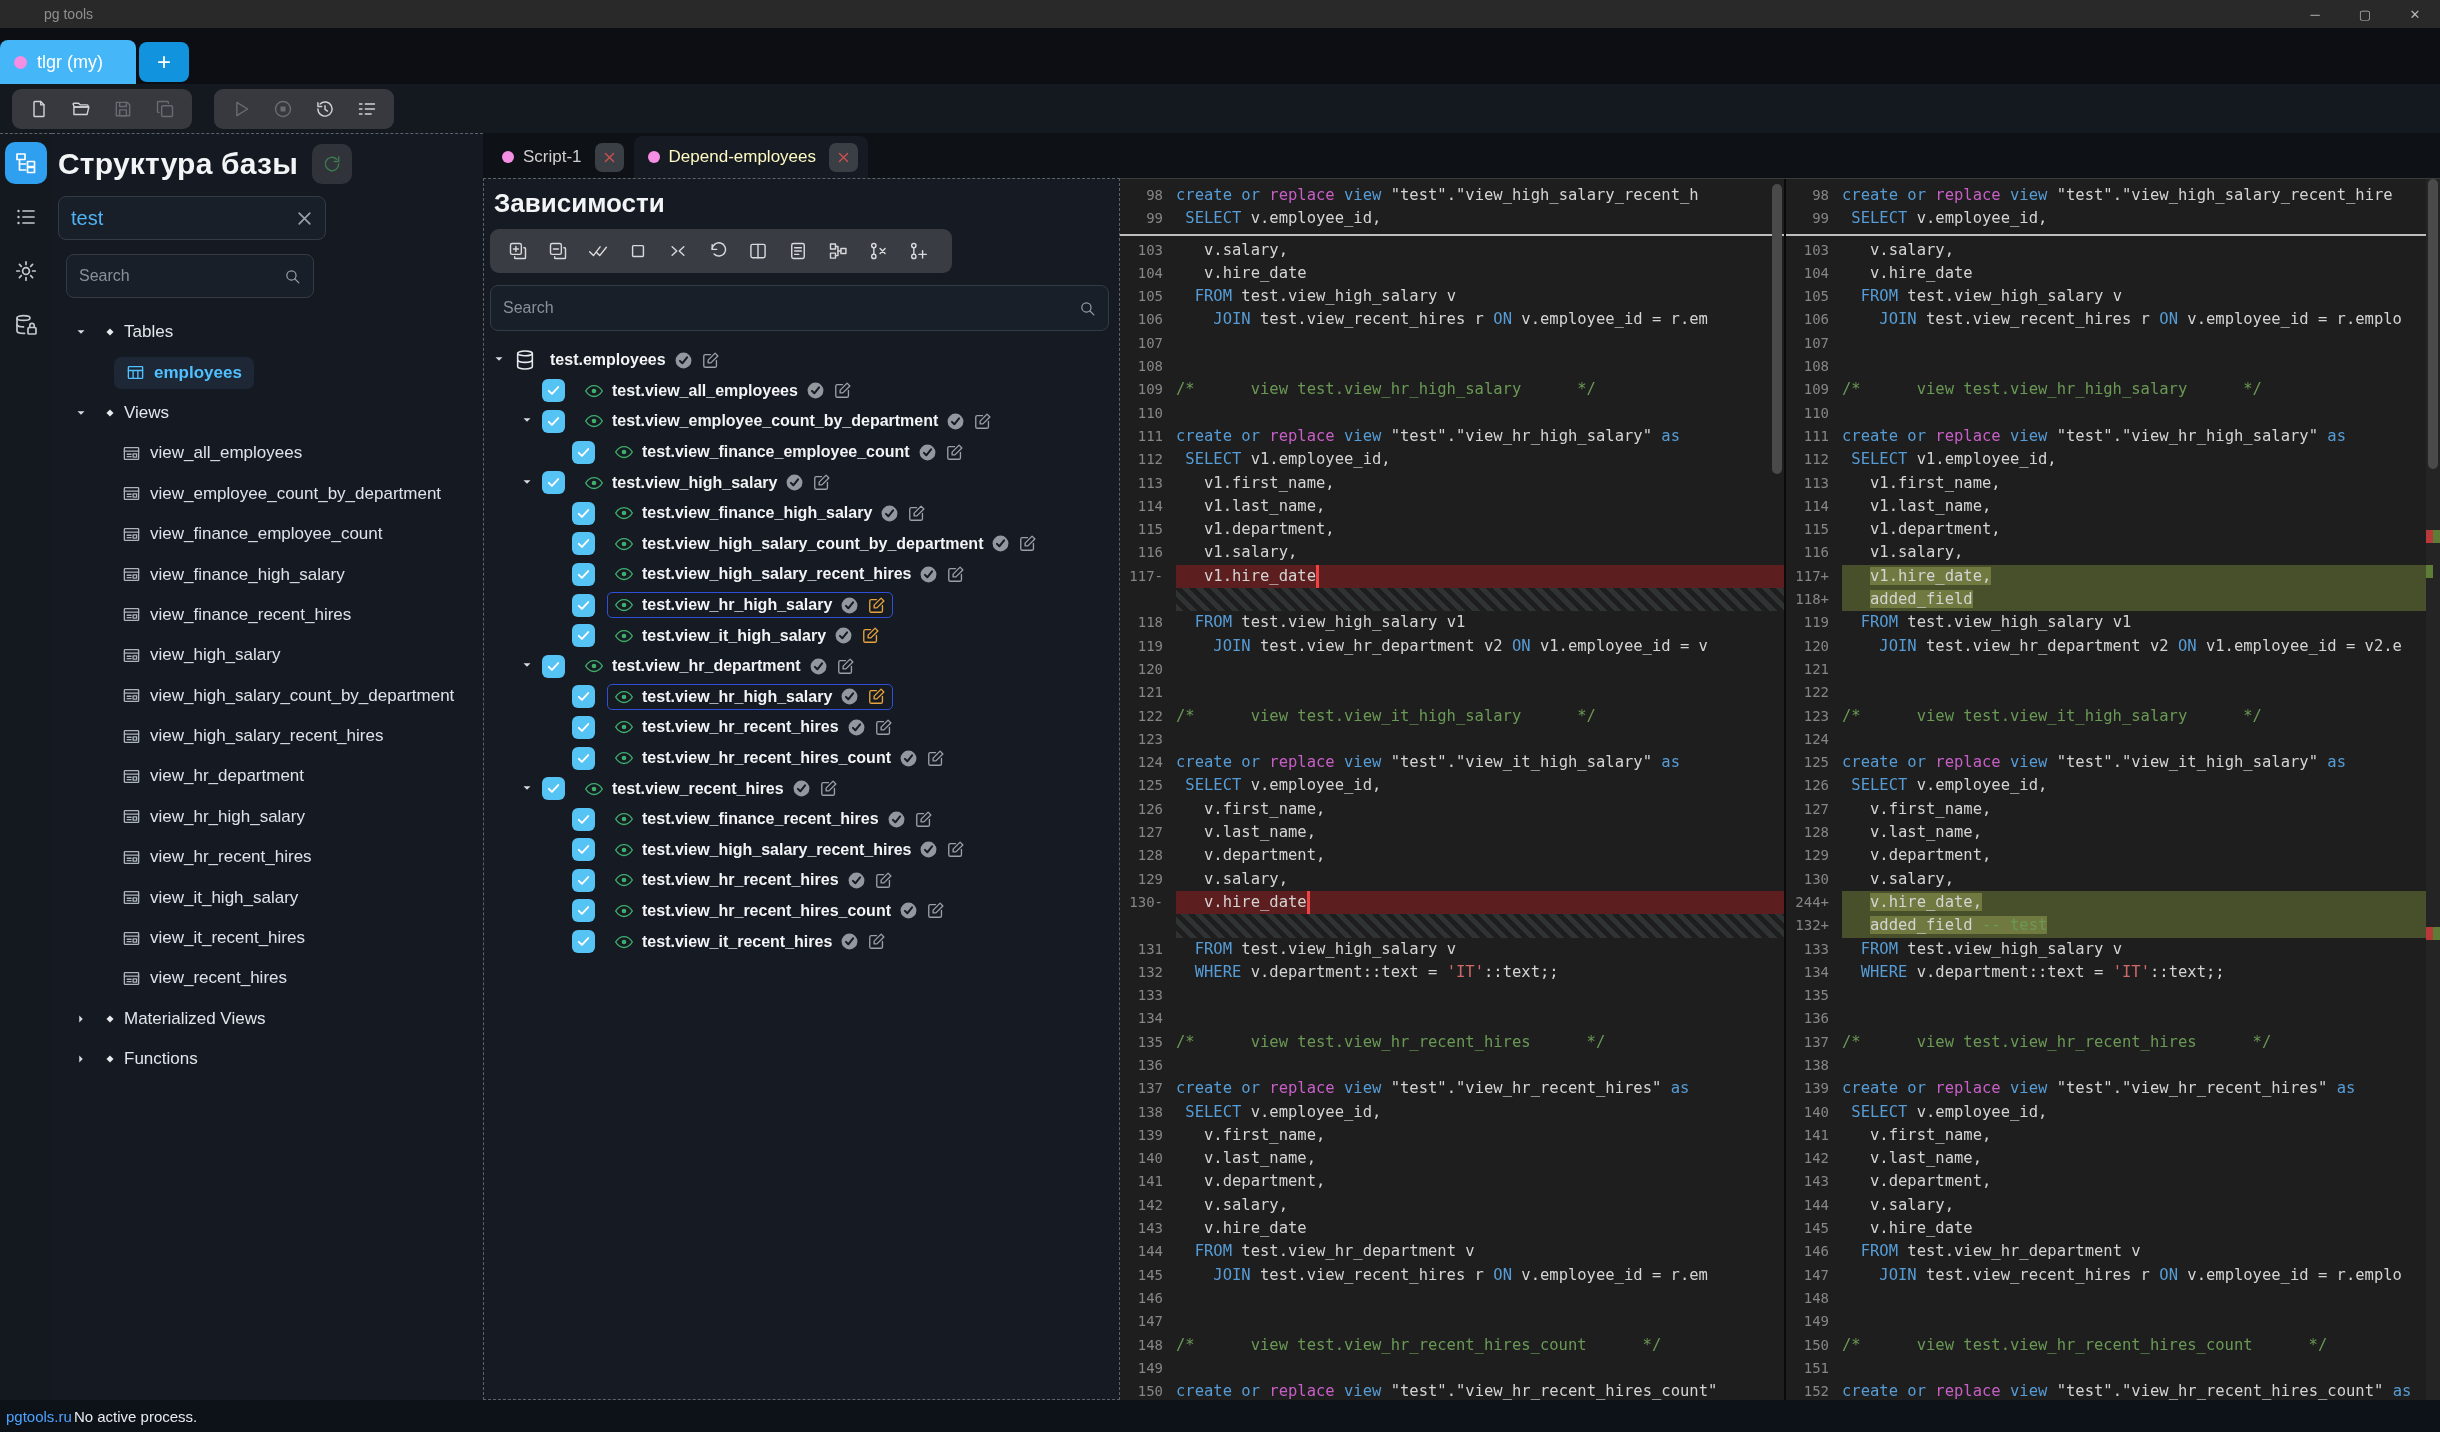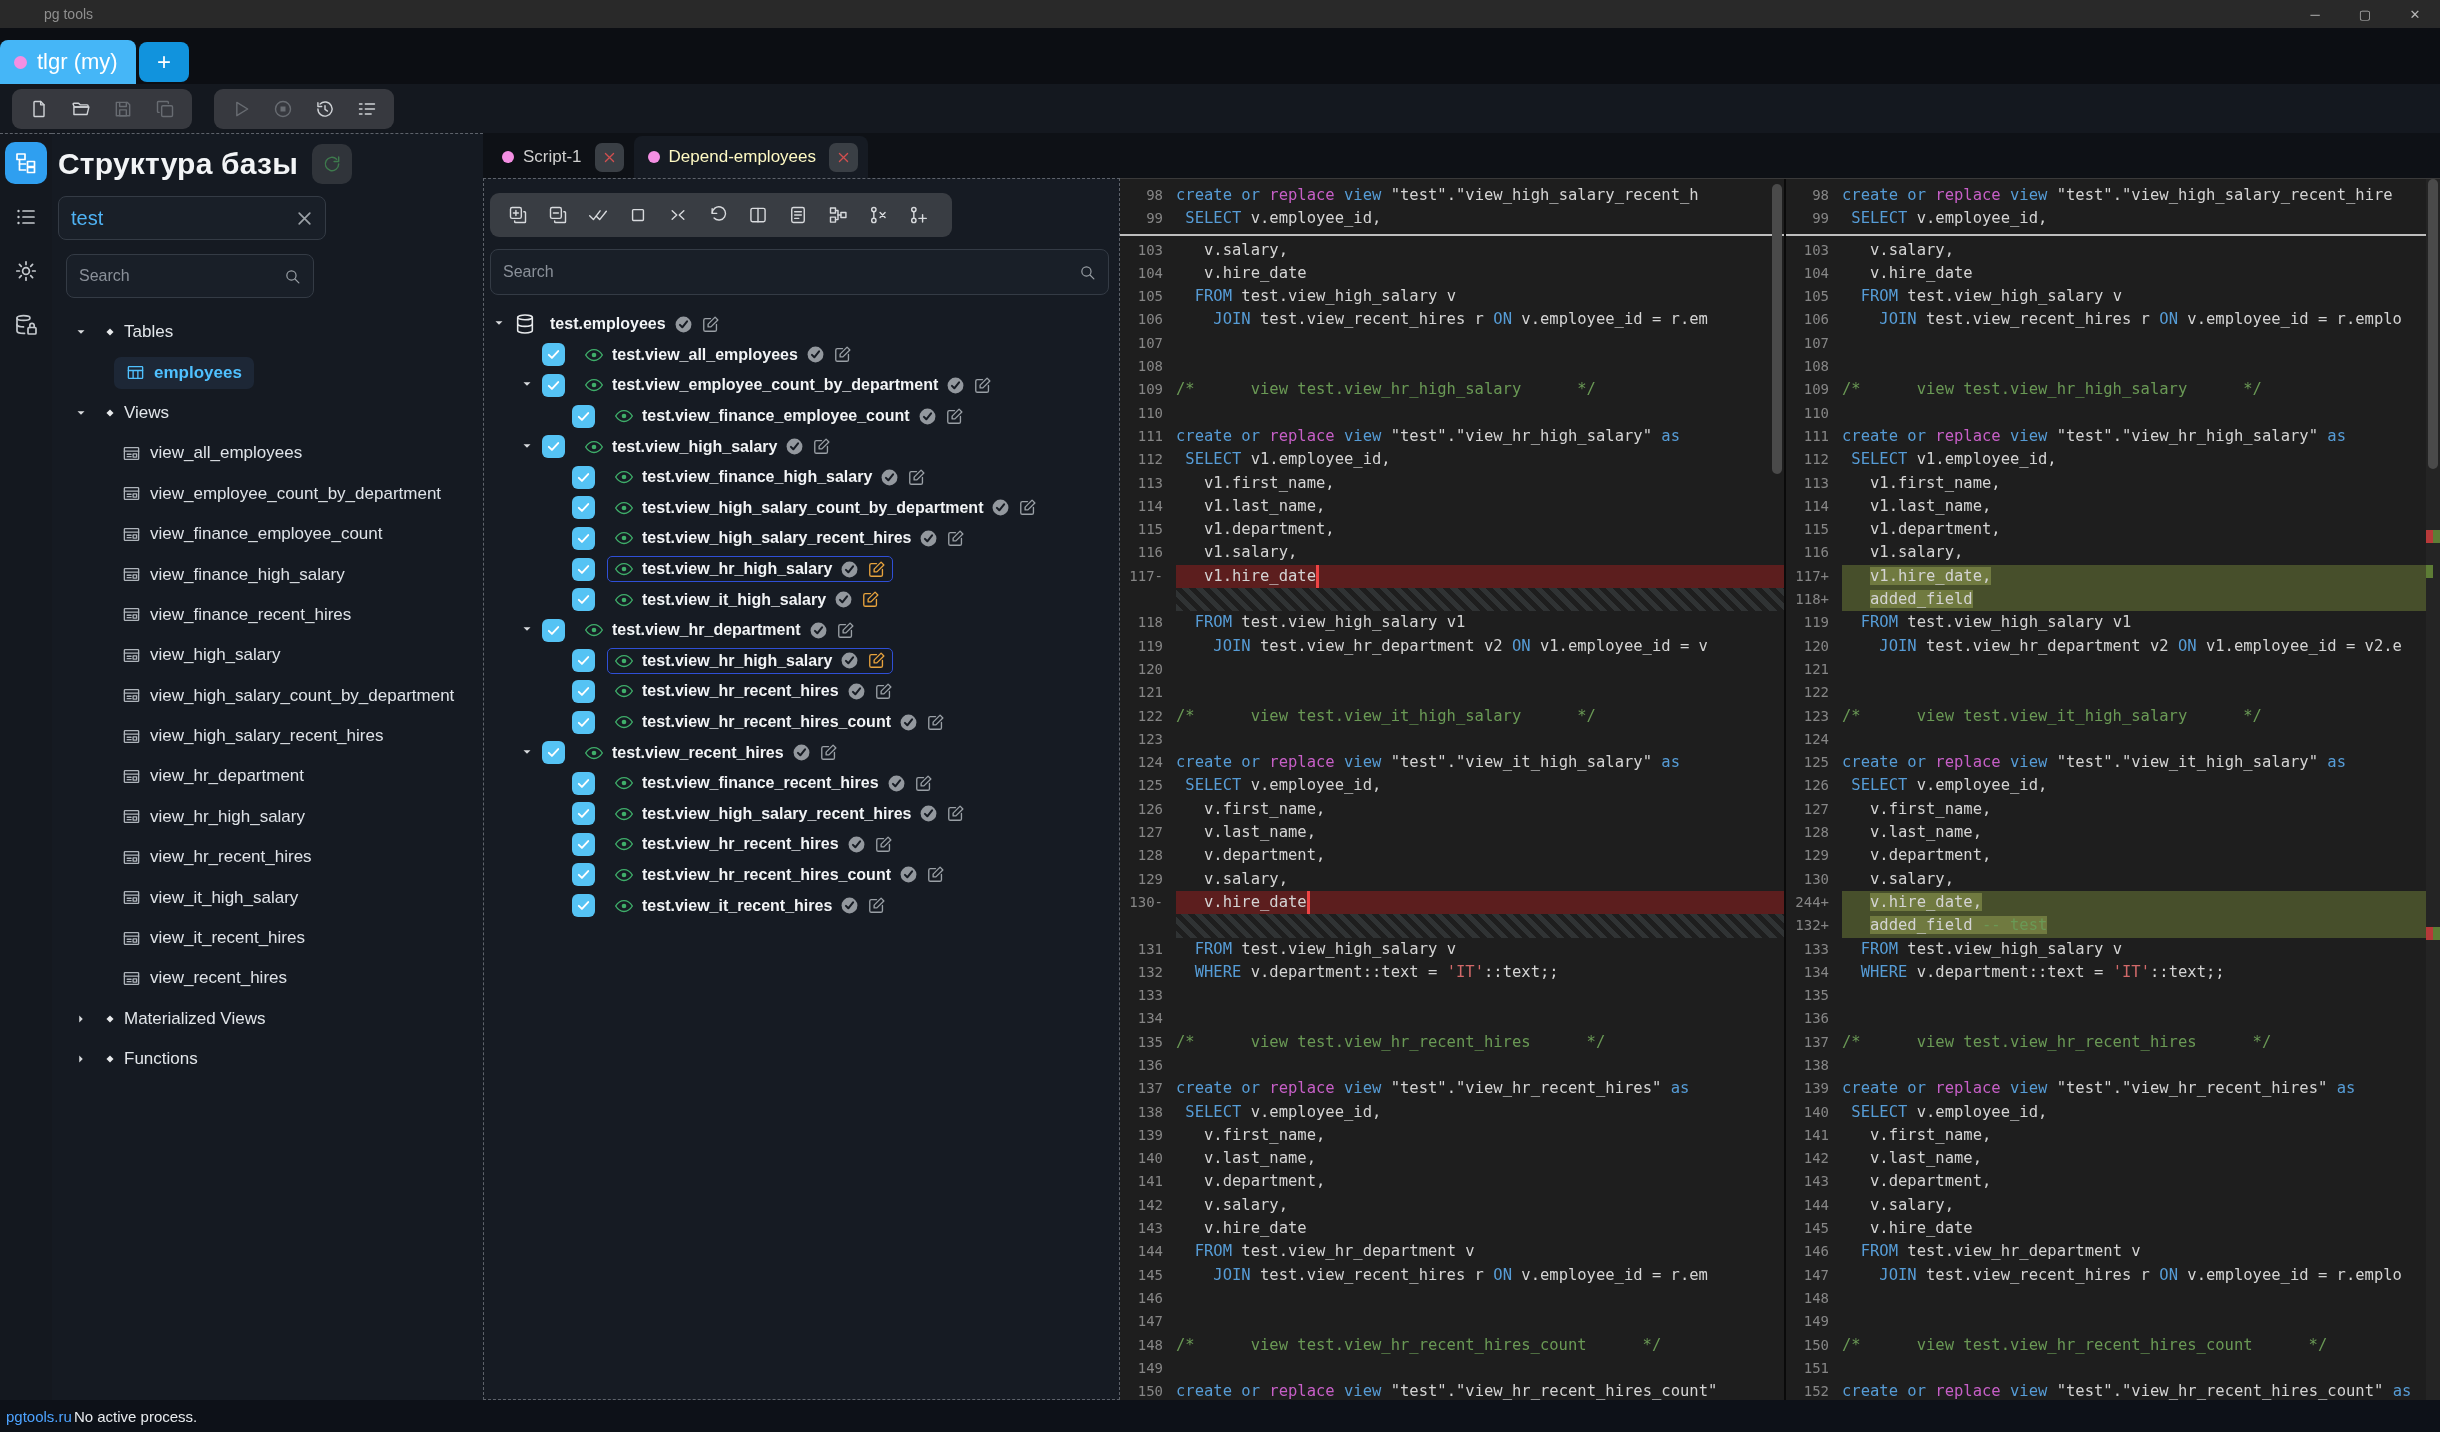--- a/index.html
+++ b/index.html
@@ -13,21 +13,21 @@
   .app-title { margin-left:14px; font-size:14px; color:#8f8f8f; }
   .win-btns { margin-left:auto; display:flex; height:100%; }
   .win-btn { width:50px; height:100%; display:flex; align-items:center; justify-content:center;
     color:#b6b6b6; font-size:13px; }
 
   
   .connrow { height:56px; background:#0c0e13; display:flex; align-items:flex-end; }
   .conn-tab { height:44px; min-width:136px; background:#45b6f7; border-radius:8px 8px 0 0;
     display:flex; align-items:center; padding:0 18px 0 14px; }
   .conn-dot { width:13px; height:13px; border-radius:50%; background:#f48fe3; margin-right:10px; }
-  .conn-label { color:#ffffff; font-size:22px; }
+  .conn-label { color:#ffffff; font-size:18px; }
   .conn-add { height:40px; width:50px; margin:0 0 2px 3px; background:#1193dd; border-radius:8px;
     color:#fff; font-size:24px; display:flex; align-items:center; justify-content:center; }
 
   
   .toolrow { height:49px; background:#14181f; display:flex; align-items:center; padding-left:12px; gap:22px; }
   .btn-group { background:#37393f; border-radius:9px; height:40px; display:flex; align-items:center; padding:0 6px; }
   .tool-btn { width:42px; height:40px; display:flex; align-items:center; justify-content:center; color:#cfd2d6; }
   .tool-btn.off { color:#686c72; }
   .tool-btn .ic { width:20px; height:20px; }
 
@@ -548,20 +548,21 @@
               <span class="ic">
                 <svg viewBox="0 0 24 24">
                   <path d="M4.5 4.5l15 15M19.5 4.5l-15 15" stroke-width="2.4"></path>
                 </svg>
               </span>
             </div>
           </div>
         </div>
       <div class="content-row">
         <div class="deps-panel">
+          <div class="dp-title">Зависимости</div>
           <div class="dp-toolbar" id="dp-toolbar">
               <div class="dp-tool">
                 <span class="ic">
                   <svg viewBox="0 0 24 24">
                     <rect x="3" y="3" width="13" height="13" rx="2"></rect>
                     <path d="M9.5 6.5v6M6.5 9.5h6"></path>
                     <path d="M19 8h1a1 1 0 0 1 1 1v11a1 1 0 0 1-1 1H9a1 1 0 0 1-1-1v-1"></path>
                   </svg>
                 </span>
               </div>

